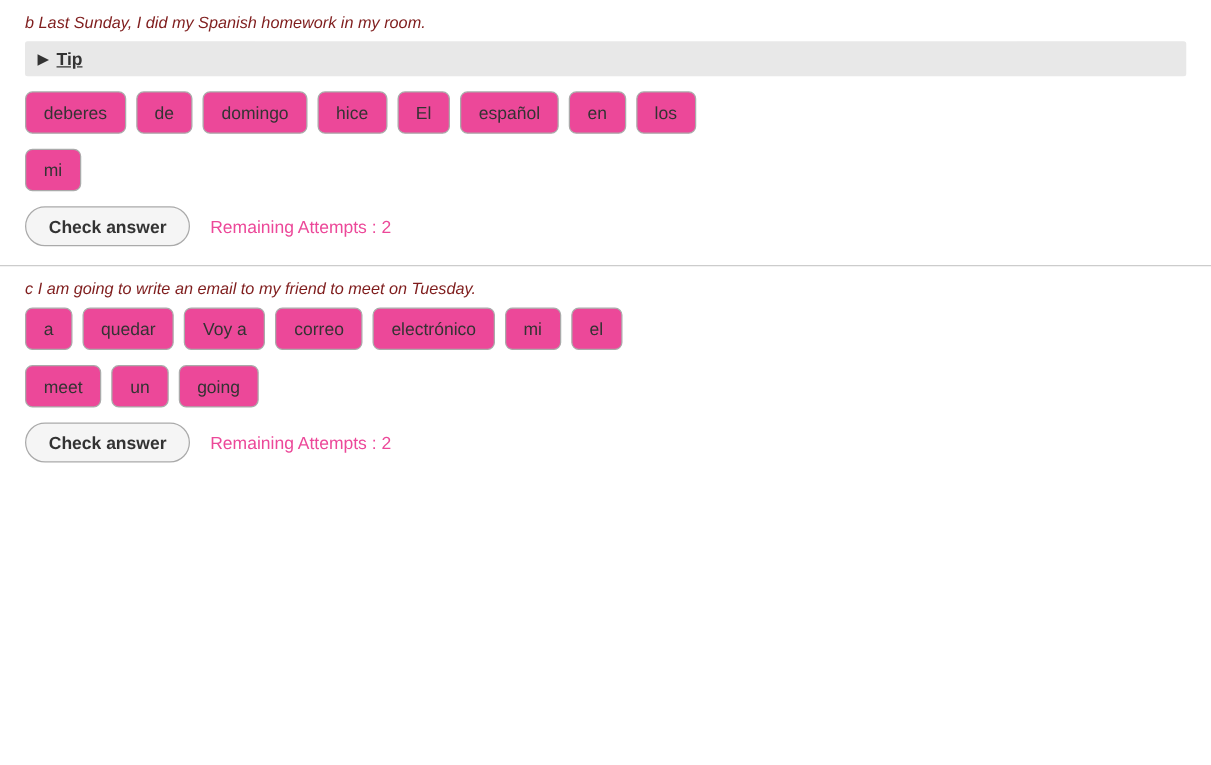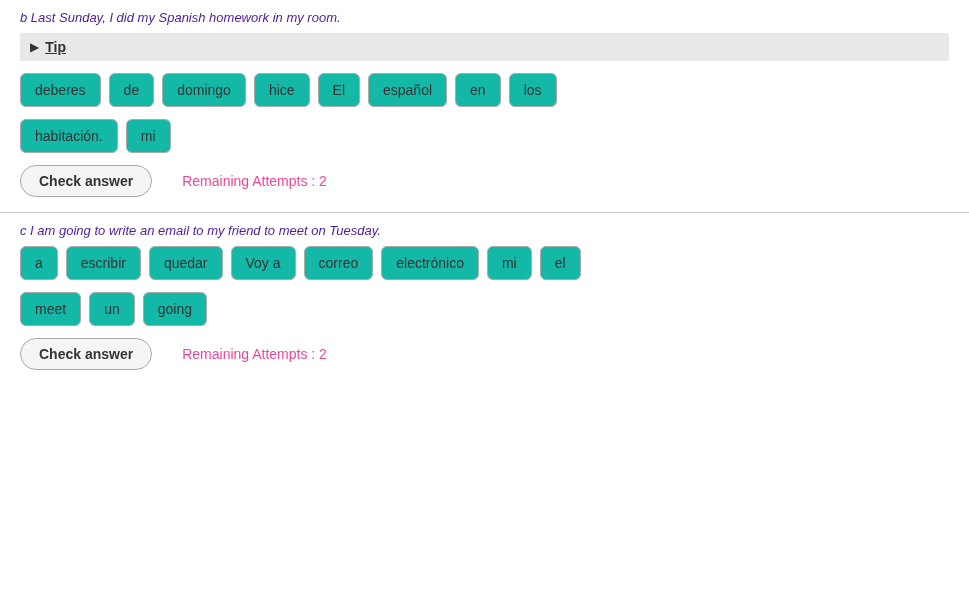--- a/index.html
+++ b/index.html
@@ -14,21 +14,21 @@
     }
 
     .section {
       padding: 10px 20px 15px 20px;
       border-bottom: 1px solid #ccc;
     }
 
     .section-label {
       font-style: italic;
       font-size: 13px;
-      color: #4c1d95;
+      color: #7f1d1d;
       margin-bottom: 8px;
     }
 
     .tip-row {
       display: flex;
       align-items: center;
       background: #e8e8e8;
       padding: 6px 10px;
       margin-bottom: 12px;
       border-radius: 2px;
@@ -51,31 +51,31 @@
       display: flex;
       flex-wrap: wrap;
       gap: 8px;
       margin-bottom: 12px;
     }
 
     .word-tile {
       border: 1px solid #aaa;
       border-radius: 6px;
       padding: 8px 14px;
-      background: #14b8a6;
+      background: #ec4899;
       font-size: 14px;
       color: #333;
       cursor: pointer;
       white-space: nowrap;
     }
 
     .bottom-row {
       display: flex;
       align-items: center;
-      gap: 30px;
+      gap: 16px;
       margin-top: 4px;
     }
 
     .check-answer-btn {
       background: #f5f5f5;
       border: 1px solid #aaa;
       border-radius: 20px;
       padding: 7px 18px;
       font-size: 14px;
       font-weight: bold;
@@ -110,37 +110,35 @@
       <div class="word-tile">domingo</div>
       <div class="word-tile">hice</div>
       <div class="word-tile">El</div>
       <div class="word-tile">español</div>
       <div class="word-tile">en</div>
       <div class="word-tile">los</div>
     </div>
 
   <div class="word-tiles">
 
-  <div class="word-tile">habitación.</div>
       <div class="word-tile">mi</div>
     </div>
 
   <div class="bottom-row">
     <button class="check-answer-btn">Check answer</button>
     <span class="remaining-text">Remaining Attempts : 2</span>
   </div>
 </div>
 
 <div class="section-c">
   <div class="section-label">c  I am going to write an email to my friend to meet on Tuesday.</div>
 
   <div class="word-tiles">
 
   <div class="word-tile">a</div>
-      <div class="word-tile">escribir</div>
       <div class="word-tile">quedar</div>
       <div class="word-tile">Voy a</div>
       <div class="word-tile">correo</div>
       <div class="word-tile">electrónico</div>
       <div class="word-tile">mi</div>
       <div class="word-tile">el</div>
     </div>
 
   <div class="word-tiles">
 

